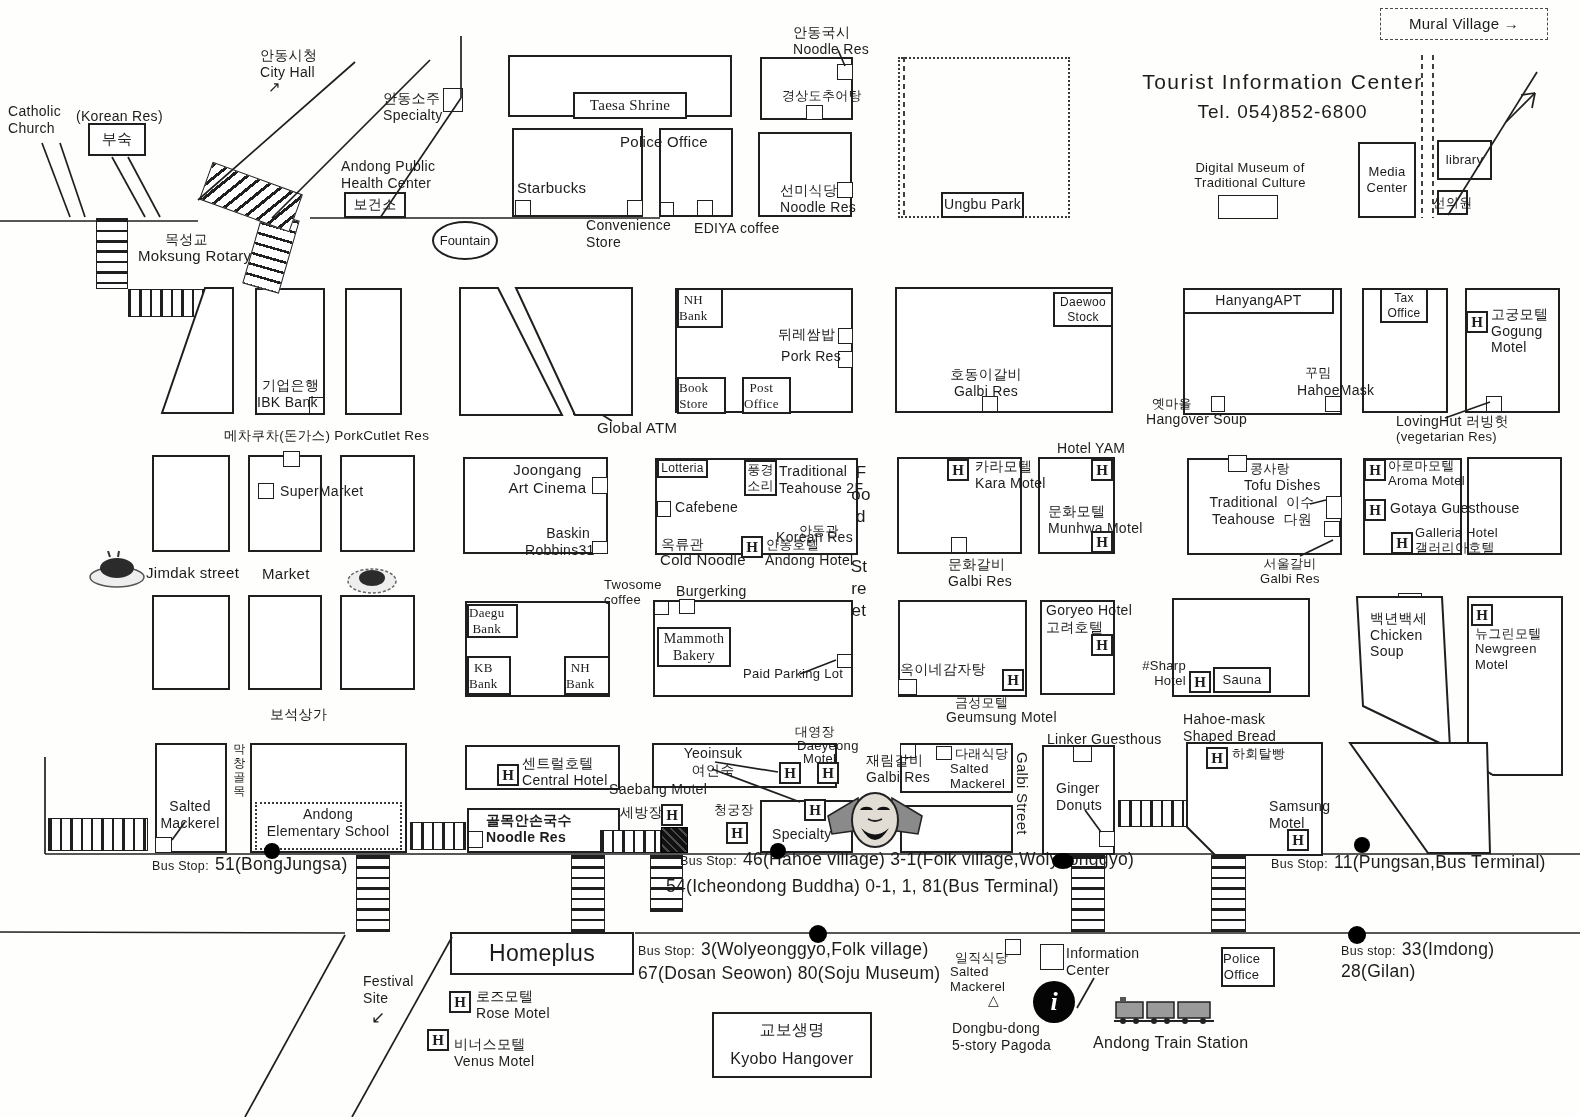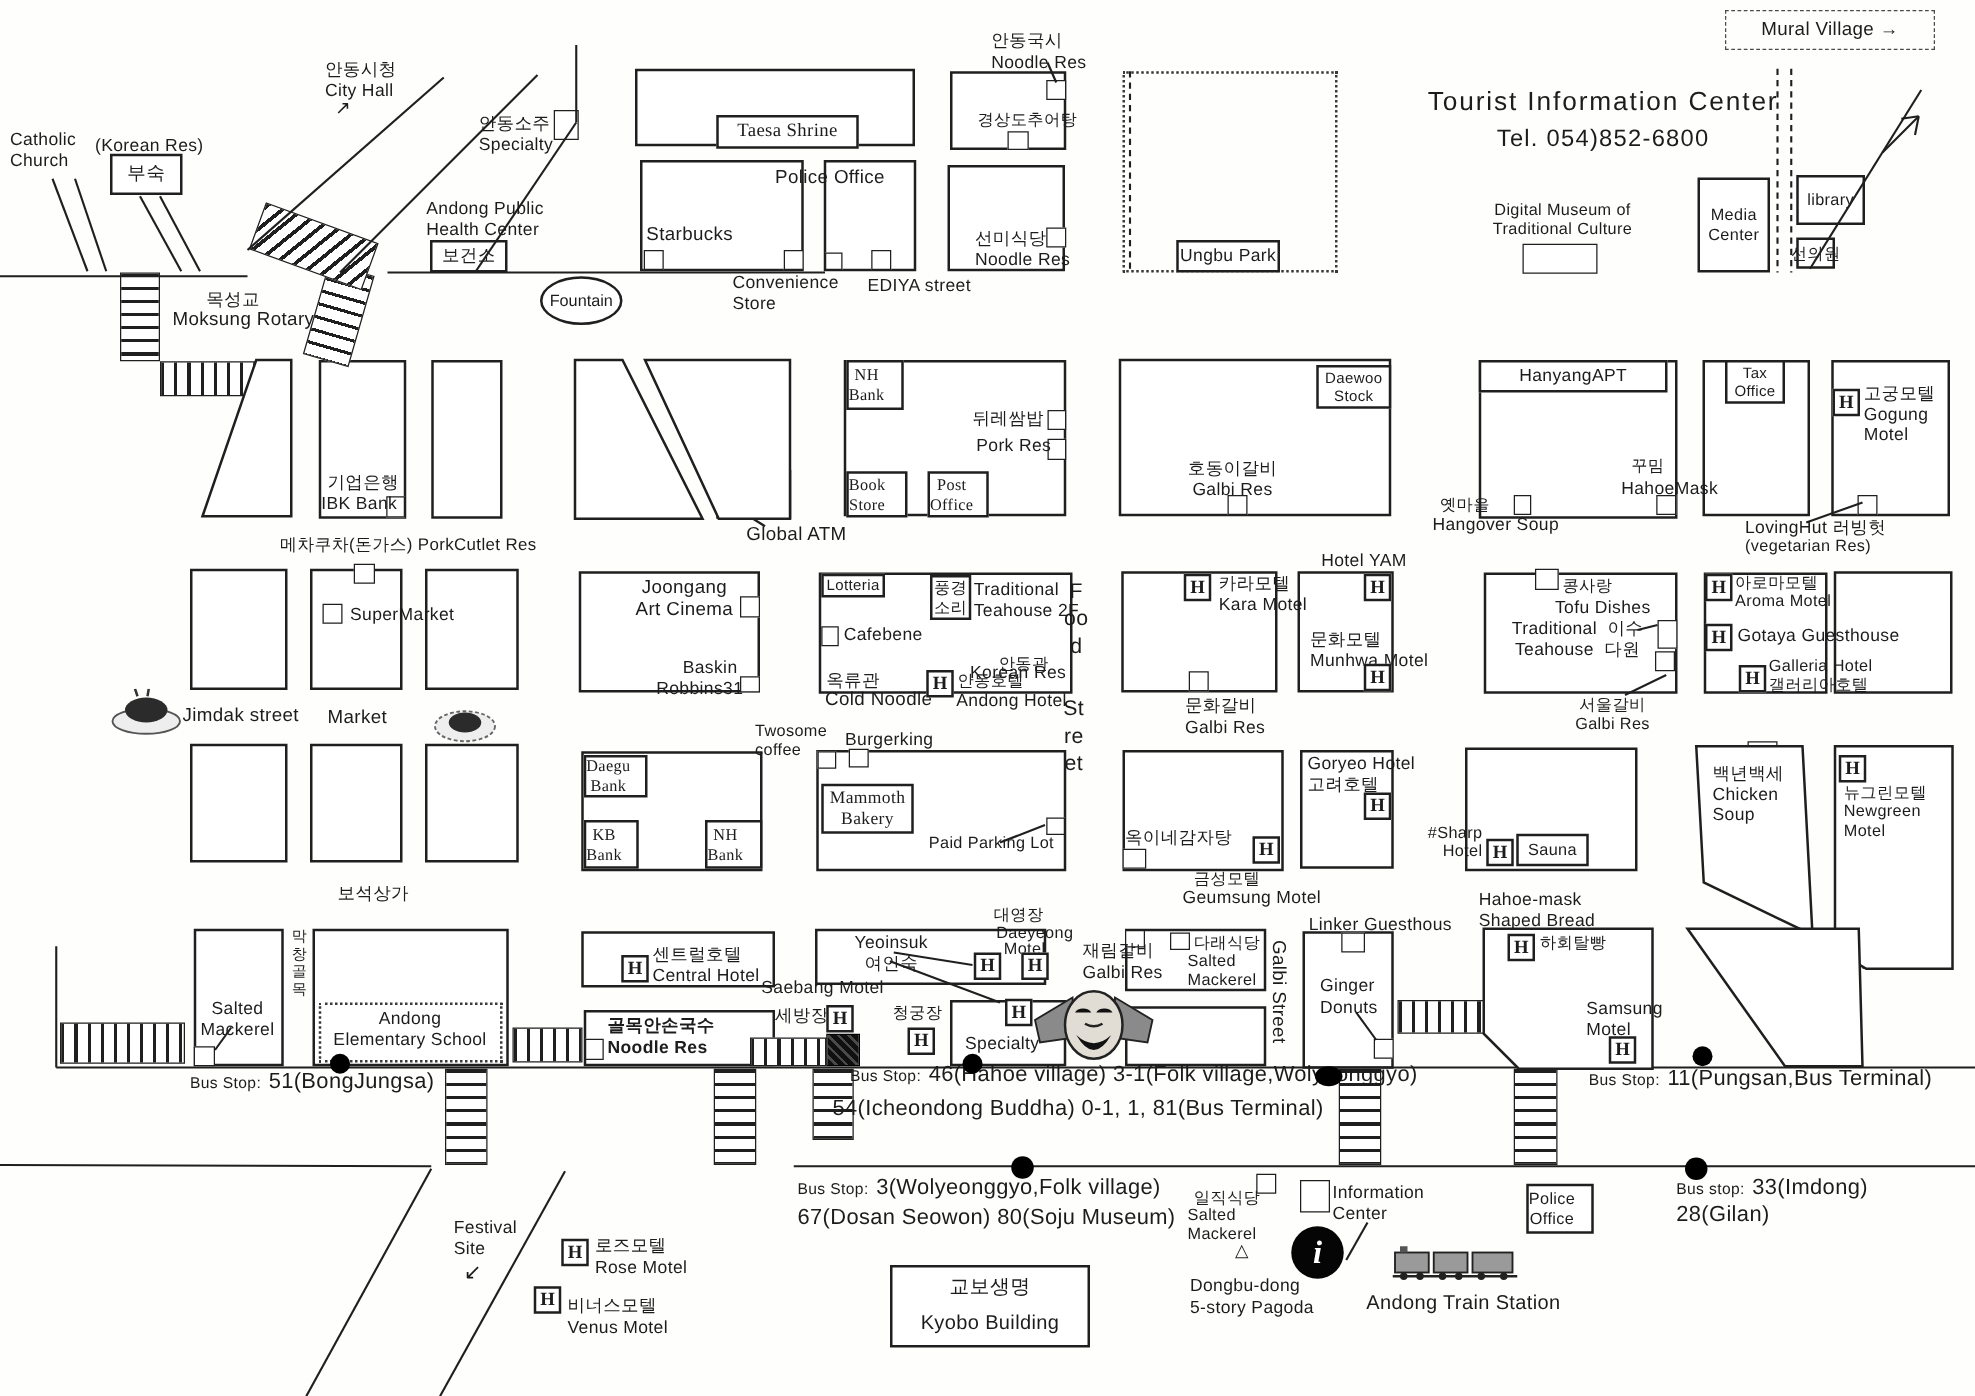--- a/index.html
+++ b/index.html
@@ -204,42 +204,43 @@
 Bakery</div>
     <div class="lbox serif" style="left: 467px; top: 604px; width: 51px; height: 34px; font-size: 13px; justify-content: flex-start;">Daegu
 Bank</div>
     <div class="lbox serif" style="left: 467px; top: 656px; width: 44px; height: 39px; font-size: 13px; justify-content: flex-start;">KB
 Bank</div>
     <div class="lbox serif" style="left: 564px; top: 656px; width: 46px; height: 39px; font-size: 13px; justify-content: flex-start;">NH
 Bank</div>
     <div class="lbox" style="left: 1213px; top: 667px; width: 58px; height: 26px; font-size: 13px;">Sauna</div>
     <div class="lbox" style="left: 1221px; top: 947px; width: 54px; height: 40px; font-size: 13px; justify-content: flex-start;">Police
 Office</div>
+    <div class="lbox" style="left: 450px; top: 932px; width: 184px; height: 43px; font-size: 23px;">Homeplus</div>
     <div class="lbox" style="left: 712px; top: 1012px; width: 160px; height: 66px; font-size: 16px; line-height: 1.8;">교보생명
-Kyobo Building</div>
+Kyobo Hangover</div>
     <div class="lbox" style="left: 1490px; top: 722px; width: 66px; height: 53px; font-size: 15px; line-height: 1.6;">Park
 Hotel</div>
     <div class="lbox dotted" style="left: 1380px; top: 8px; width: 168px; height: 32px; font-size: 15px;">Mural Village →</div>
     <div class="lab" style="left: 8px; top: 103px; font-size: 14px;">Catholic
 Church</div>
     <div class="lab" style="left: 76px; top: 108px; font-size: 14px;">(Korean Res)</div>
     <div class="lab" style="left: 260px; top: 47px; font-size: 14px;">안동시청
 City Hall</div>
     <div class="lab" style="left: 268px; top: 78px; font-size: 15px;">↗</div>
     <div class="lab" style="left: 383px; top: 90px; font-size: 14px;">안동소주
 Specialty</div>
     <div class="lab" style="left: 341px; top: 158px; font-size: 14px;">Andong Public
 Health Center</div>
     <div class="lab" style="left: 165px; top: 231px; font-size: 14px;">목성교</div>
     <div class="lab" style="left: 138px; top: 247px; font-size: 15px;">Moksung Rotary</div>
     <div class="lab" style="left: 517px; top: 179px; font-size: 15px;">Starbucks</div>
     <div class="lab" style="left: 620px; top: 133px; font-size: 15px;">Police Office</div>
     <div class="lab" style="left: 586px; top: 217px; font-size: 14px;">Convenience
 Store</div>
-    <div class="lab" style="left: 694px; top: 220px; font-size: 14px;">EDIYA street</div>
+    <div class="lab" style="left: 694px; top: 220px; font-size: 14px;">EDIYA coffee</div>
     <div class="lab" style="left: 793px; top: 24px; font-size: 14px;">안동국시
 Noodle Res</div>
     <div class="lab" style="left: 770px; top: 88px; font-size: 13px; margin-left: 12px;">경상도추어탕</div>
     <div class="lab" style="left: 780px; top: 182px; font-size: 14px;">선미식당
 Noodle Res</div>
     <div class="lab" style="left: 1185px; top: 160px; font-size: 13px; width: 130px; text-align: center;">Digital Museum of
 Traditional Culture</div>
     <div class="lab" style="left: 262px; top: 377px; font-size: 14px;">기업은행</div>
     <div class="lab" style="left: 257px; top: 394px; font-size: 14px;">IBK Bank</div>
     <div class="lab" style="left: 224px; top: 428px; font-size: 13.5px;">메차쿠차(돈가스) PorkCutlet Res</div>

